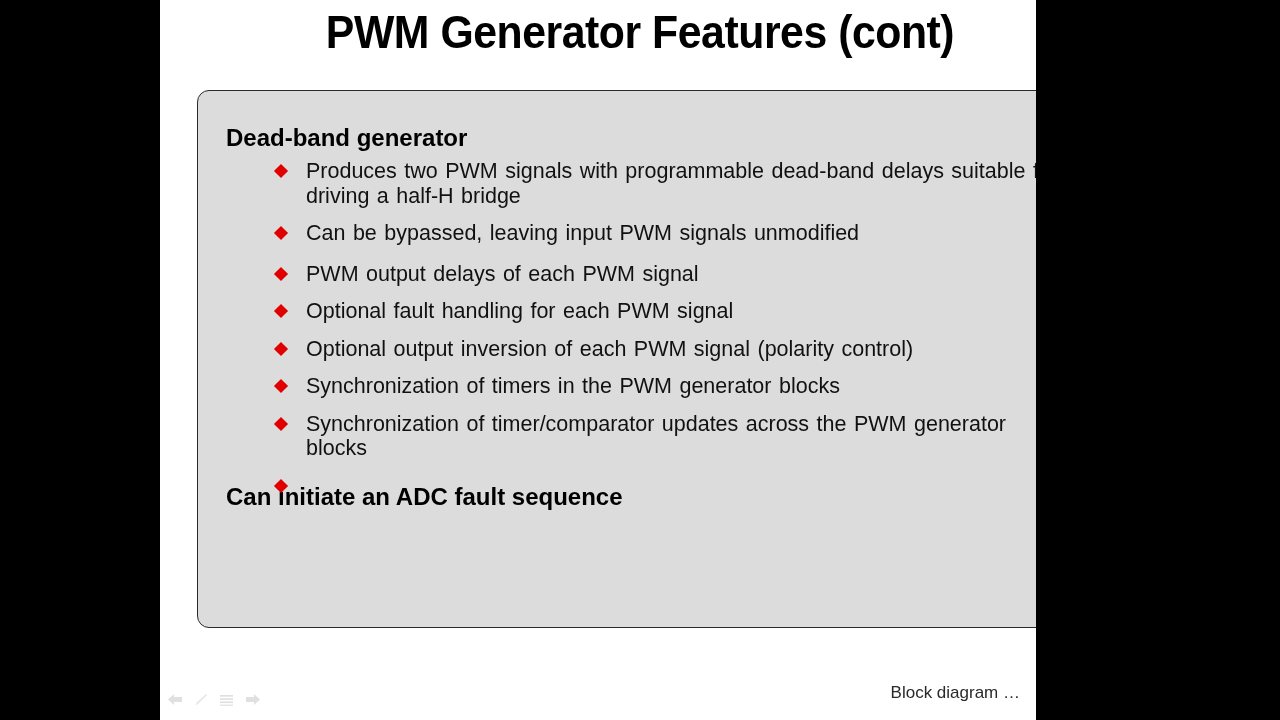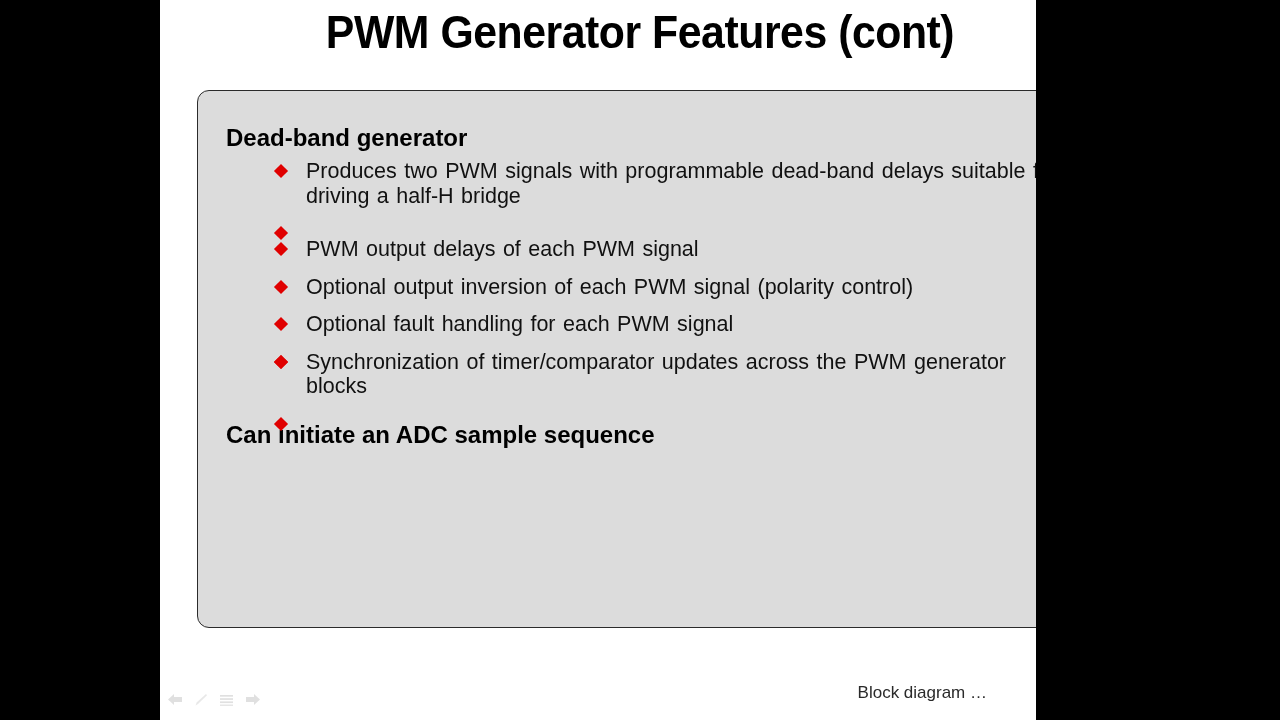--- a/index.html
+++ b/index.html
@@ -107,21 +107,21 @@
     top: 7px;
     width: 10px;
     height: 10px;
     background: #e00000;
     transform: rotate(45deg);
   }
 
   
   #footer-note {
     position: absolute;
-    right: 49px;
+    right: 16px;
     top: 683px;
     font-family: "Liberation Sans", sans-serif;
     font-size: 17px;
     line-height: 20px;
     color: #2a2a2a;
     white-space: nowrap;
   }
 
   
   #show-controls {
@@ -156,54 +156,56 @@
 
         <div class="section-heading">Dead-band generator</div>
 
         <ul class="bullets">
           <li>
             <span class="diamond"></span>
             <span>Produces two PWM signals with programmable dead-band delays suitable for driving a half-H bridge</span>
           </li>
           <li>
             <span class="diamond"></span>
+            <span>Can be bypassed, leaving input PWM signals unmodified</span>
           </li>
         </ul>
 
         <div class="spacer-lg"></div>
 
 
         <ul class="bullets">
           <li>
             <span class="diamond"></span>
             <span>PWM output delays of each PWM signal</span>
           </li>
           <li>
             <span class="diamond"></span>
+            <span>Optional fault handling for each PWM signal</span>
+          </li>
+          <li>
+            <span class="diamond"></span>
             <span>Optional output inversion of each PWM signal (polarity control)</span>
           </li>
           <li>
             <span class="diamond"></span>
-            <span>Optional fault handling for each PWM signal</span>
-          </li>
-          <li>
-            <span class="diamond"></span>
+            <span>Synchronization of timers in the PWM generator blocks</span>
           </li>
           <li>
             <span class="diamond"></span>
             <span>Synchronization of timer/comparator updates across the PWM generator blocks</span>
           </li>
           <li>
             <span class="diamond"></span>
           </li>
         </ul>
 
         <div class="spacer-sm"></div>
 
-        <div class="section-heading tight">Can initiate an ADC sample sequence</div>
+        <div class="section-heading tight">Can initiate an ADC fault sequence</div>
 
       </div>
     </div>
 
     <div id="footer-note">Block diagram …</div>
 
     <div id="show-controls">
       <div class="ctl">
         <svg width="16" height="13" viewBox="0 0 16 13" aria-hidden="true">
           <path d="M7 1 L1 6.5 L7 12 L7 9 L15 9 L15 4 L7 4 Z" fill="#9a9a9a"></path>

